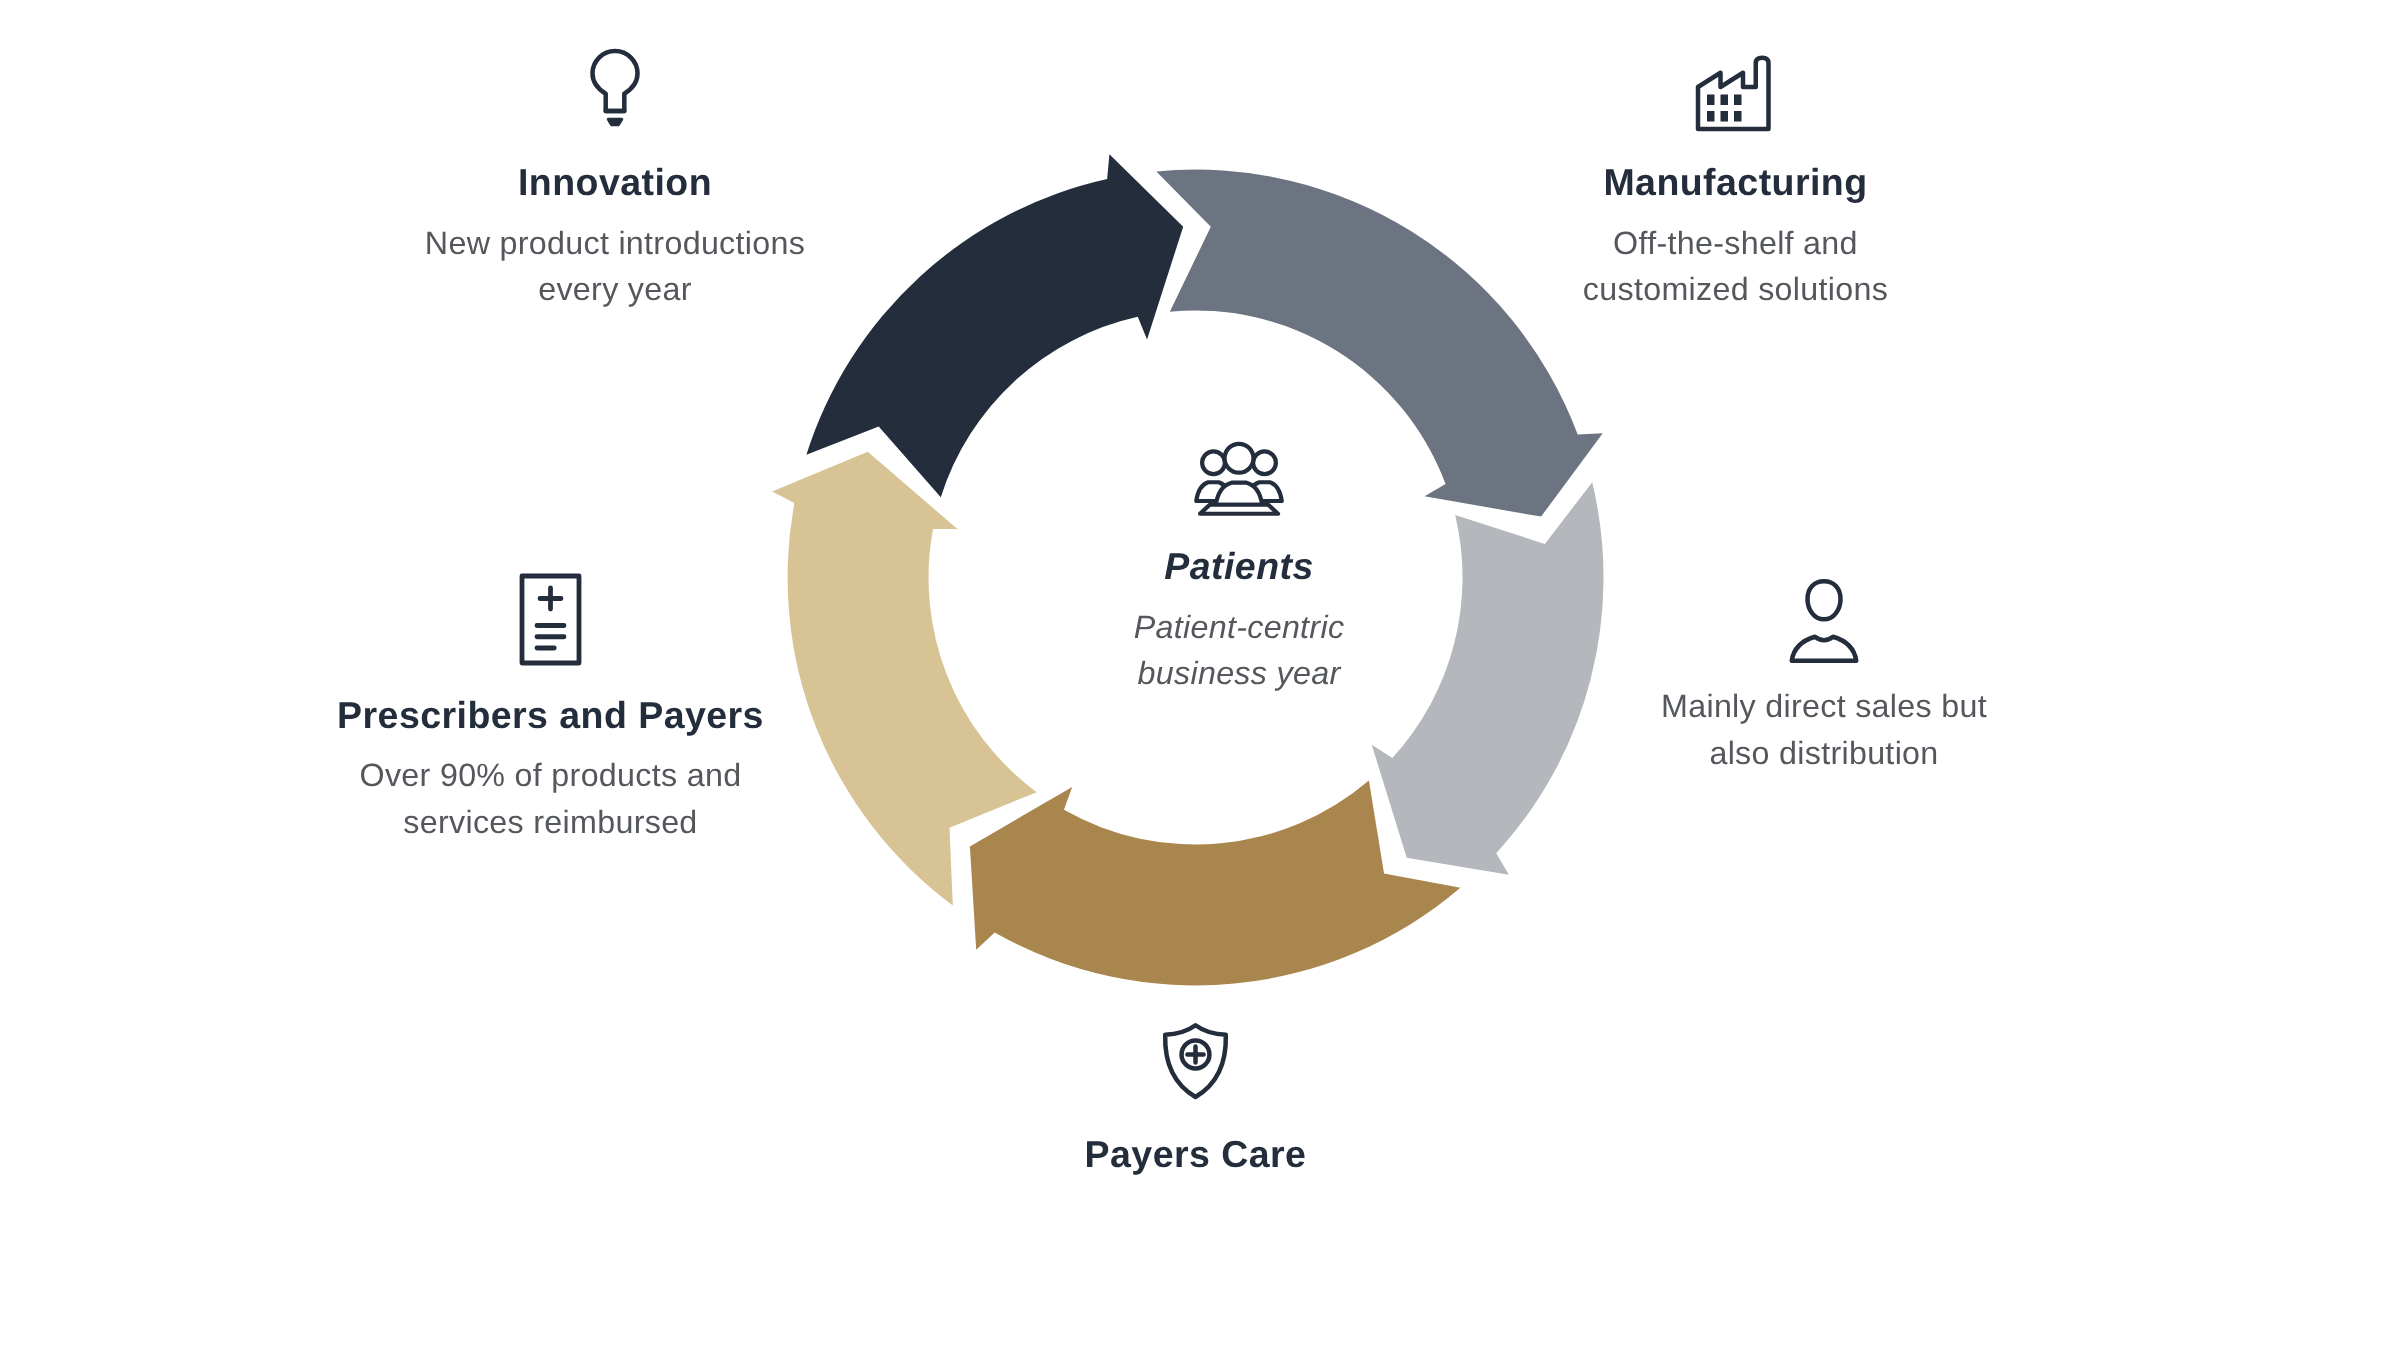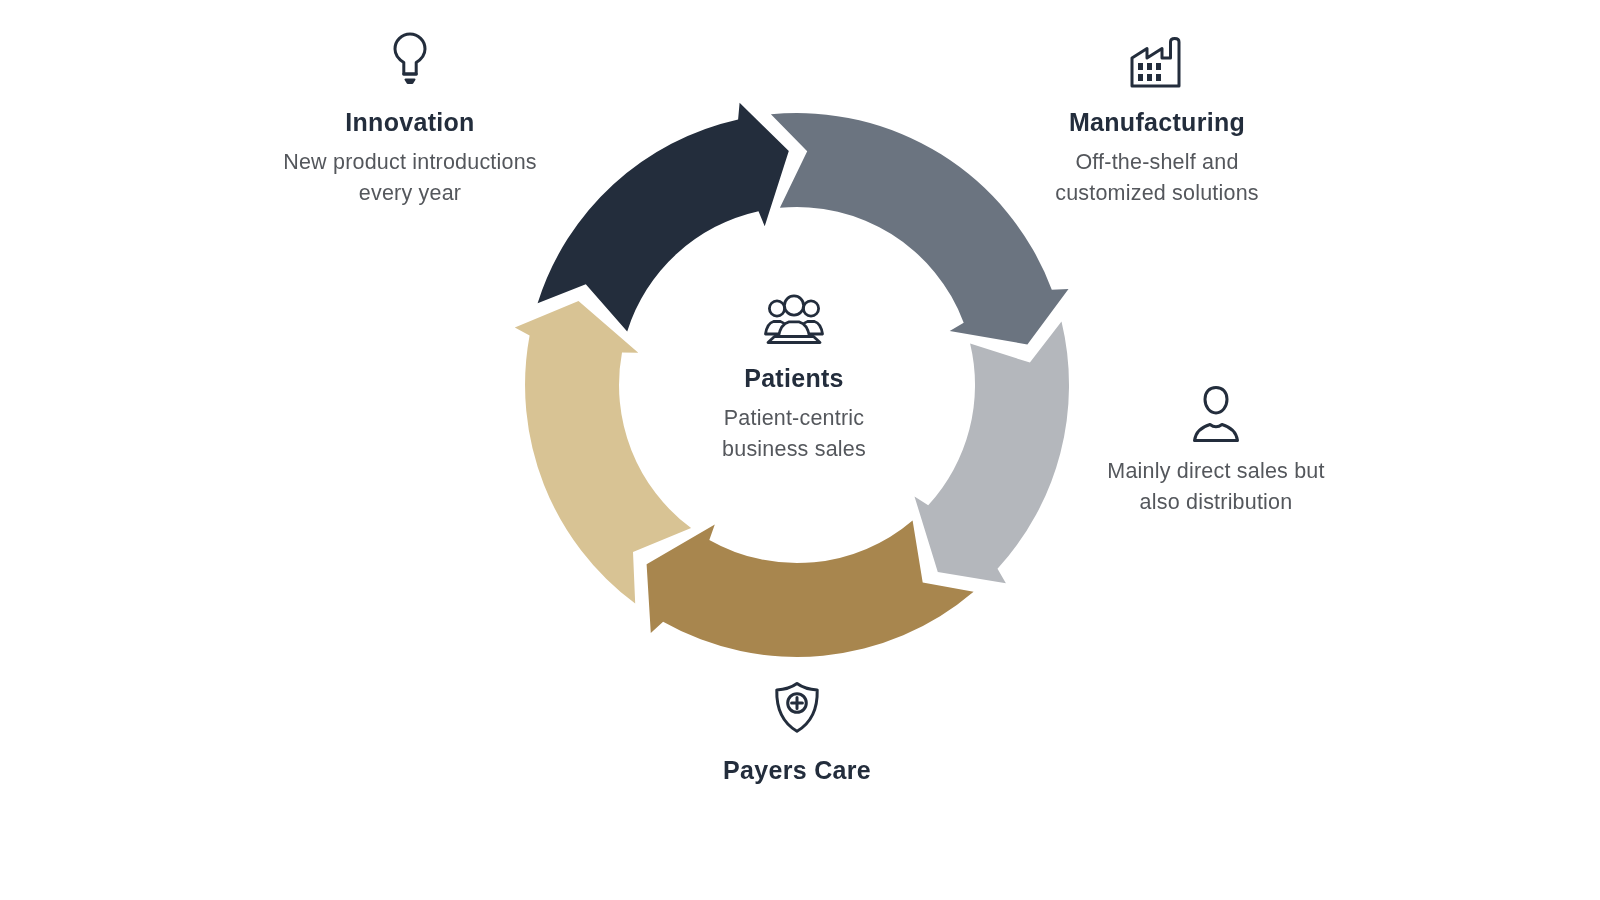--- a/index.html
+++ b/index.html
@@ -12,21 +12,21 @@
   .node .icon{display:block;color:#232d3c;}
   .node .icon svg{display:block;margin:0 auto;}
   .node h3{margin:16px 0 0 0;font-size:25px;font-weight:700;color:#232d3c;letter-spacing:.3px;}
   .node p{margin:10px 0 0 0;font-size:21.5px;line-height:31px;color:#54575c;
           white-space:pre-line;letter-spacing:.2px;}
   .n-innovation{left:410px;top:30px;}
   .n-manufacturing{left:1157px;top:32px;}
   .n-sales{left:1216px;top:382px;}
   .n-prescribers{left:367px;top:379px;}
   .n-care{left:797px;top:678px;}
-  .n-center{left:794px;top:288px;width:320px;}
+  .n-center{left:826px;top:288px;width:320px;font-style:italic;}
 </style>
 </head>
 <body>
 
 <div class="stage">
 
   <svg id="ring-svg" class="ring" width="1600" height="900" viewBox="0 0 1600 900">
       <path d="M 537.6 303.2 A 272 272 0 0 1 738.1 119.4 L 739.6 102.8 L 788.8 151.1 L 764.7 226.3 L 758.5 211.2 A 178 178 0 0 0 627.2 331.5 L 585.8 284.3 Z" fill="#232d3c"></path>
       <path d="M 770.9 114.3 A 272 272 0 0 1 1051.8 289.7 L 1068.5 288.9 L 1027.4 344.4 L 949.7 330.9 L 963.7 322.7 A 178 178 0 0 0 779.9 207.8 L 807.2 151.2 Z" fill="#6b7480"></path>
       <path d="M 1061.5 321.5 A 272 272 0 0 1 997.5 568.8 L 1005.9 583.2 L 937.8 571.9 L 914.5 496.5 L 928.2 505.3 A 178 178 0 0 0 970.1 343.4 L 1029.9 362.6 Z" fill="#b4b7bc"></path>
@@ -81,33 +81,45 @@
     <span class="icon">
       <svg width="56" height="62" viewBox="0 0 56 62" fill="none" stroke="currentColor" stroke-width="3" stroke-linejoin="round" stroke-linecap="round">
         <path d="M28 5.5 C33.5 9.5 41 11.6 48.2 11.9 C48.6 26 45.5 43 28 53.3 C10.5 43 7.4 26 7.8 11.9 C15 11.6 22.5 9.5 28 5.5 Z"></path>
         <circle cx="28" cy="25" r="9.3"></circle>
         <path d="M28 19.6 V30.4 M22.6 25 H33.4"></path>
       </svg>
     </span>
     <h3>Payers Care</h3>
   </div>
 
+  <div class="node n-prescribers">
+    <span class="icon">
+      <svg width="48" height="68" viewBox="0 0 48 68" fill="none" stroke="currentColor" stroke-width="3.2" stroke-linejoin="round" stroke-linecap="round">
+        <rect x="5" y="5" width="38" height="58"></rect>
+        <path d="M24 13 V27 M17 20 H31"></path>
+        <path d="M15 38 H33 M15 45.5 H33 M15 53 H26.5"></path>
+      </svg>
+    </span>
+    <h3>Prescribers and Payers</h3>
+    <p>Over 90% of products and
+services reimbursed</p>
+  </div>
 
   <div class="node n-center">
     <span class="icon">
       <svg width="86" height="60" viewBox="0 0 86 60" fill="none" stroke="currentColor" stroke-width="2.8" stroke-linejoin="round" stroke-linecap="round">
         <g fill="#ffffff">
           <circle cx="26" cy="20.5" r="7.6"></circle>
           <path d="M14.5 46 Q16 35.5 22.5 33.5 L29.5 33.5 Q36 35.5 37.5 46 Z"></path>
           <circle cx="60" cy="20.5" r="7.6"></circle>
           <path d="M48.5 46 Q50 35.5 56.5 33.5 L63.5 33.5 Q70 35.5 71.5 46 Z"></path>
           <circle cx="43" cy="17.5" r="9.6"></circle>
           <path d="M27.5 48.5 Q29.5 36 38 33.8 L48 33.8 Q56.5 36 58.5 48.5 Z"></path>
           <path d="M17 54.5 L23.5 48.5 L62.5 48.5 L69 54.5 Z"></path>
         </g>
       </svg>
     </span>
     <h3>Patients</h3>
     <p>Patient-centric
-business sales</p>
+business year</p>
   </div>
 
 </div>
 
 </body></html>

